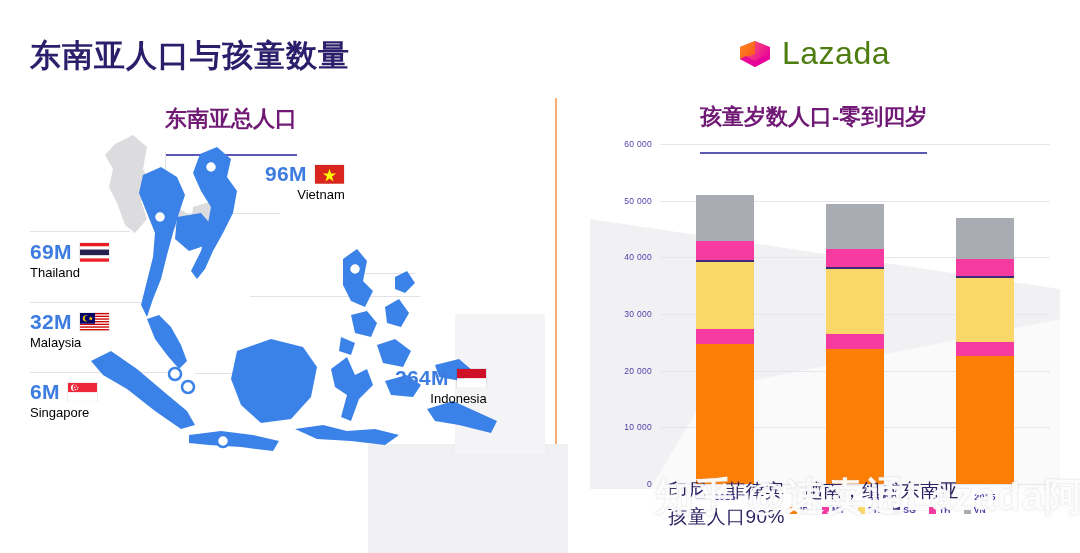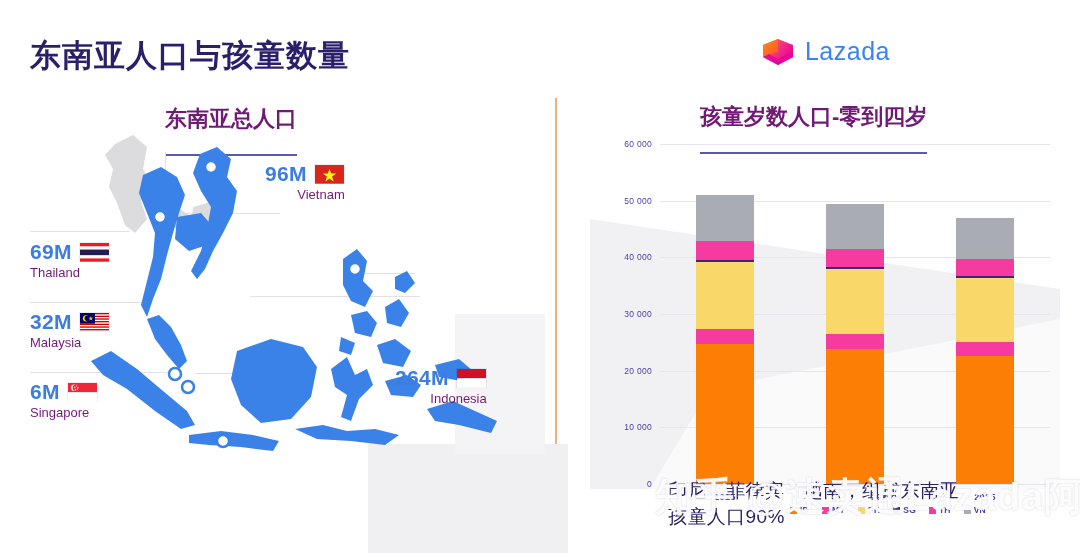--- a/index.html
+++ b/index.html
@@ -14,21 +14,21 @@
 
   
   .header { position: absolute; top: 0; left: 0; width: 912px; height: 74px; margin-top: 23px; }
   .slide-title {
     position: absolute; left: 30px; top: 12px;
     font-size: 31px; font-weight: bold; color: #2b1f6b;
     letter-spacing: 1px; white-space: nowrap;
   }
   .logo { position: absolute; right: 22px; top: 12px; display: flex; align-items: center; gap: 9px; }
   .logo-mark { width: 36px; height: 33px; }
-  .logo-text { font-size: 25px; color: #3b82f6; letter-spacing: 0.5px; font-weight: 500; }
+  .logo-text { font-size: 32px; color: #4d7c0f; letter-spacing: 0.5px; font-weight: 500; }
 
   
   .panel-left { position: absolute; left: 0; top: 74px; width: 540px; height: 479px; }
   .panel-right { position: absolute; left: 540px; top: 74px; width: 540px; height: 479px; }
 
   .divider {
     position: absolute; left: 555px; top: 98px;
     width: 2px; height: 410px; background: #f3914a; opacity: .75;
   }
 
@@ -46,21 +46,21 @@
   
   .map-wrap { position: absolute; left: 55px; top: 55px; width: 470px; height: 330px; }
   .map-wrap svg { width: 100%; height: 100%; display: block; }
 
   
   .callout-line { position: absolute; border: 1px solid #e2e2e6; }
 
   .cc { position: absolute; }
   .cc .row { display: flex; align-items: center; gap: 7px; }
   .cc .val { font-size: 21px; font-weight: bold; color: #3d7ce0; letter-spacing: .3px; }
-  .cc .name { font-size: 13px; color: #701a75; margin-top: 1px; }
+  .cc .name { font-size: 13px; color: #000000; margin-top: 1px; }
   .cc.right-align .row { justify-content: flex-end; }
   .cc.right-align .name { text-align: right; }
   .flag { width: 31px; height: 20px; display: block; border: 1px solid rgba(0,0,0,.07); }
 
   .left-caption {
     position: absolute; left: 78px; top: 412px;
     font-size: 19px; color: #2b1f6b; letter-spacing: .5px;
   }
 
   

